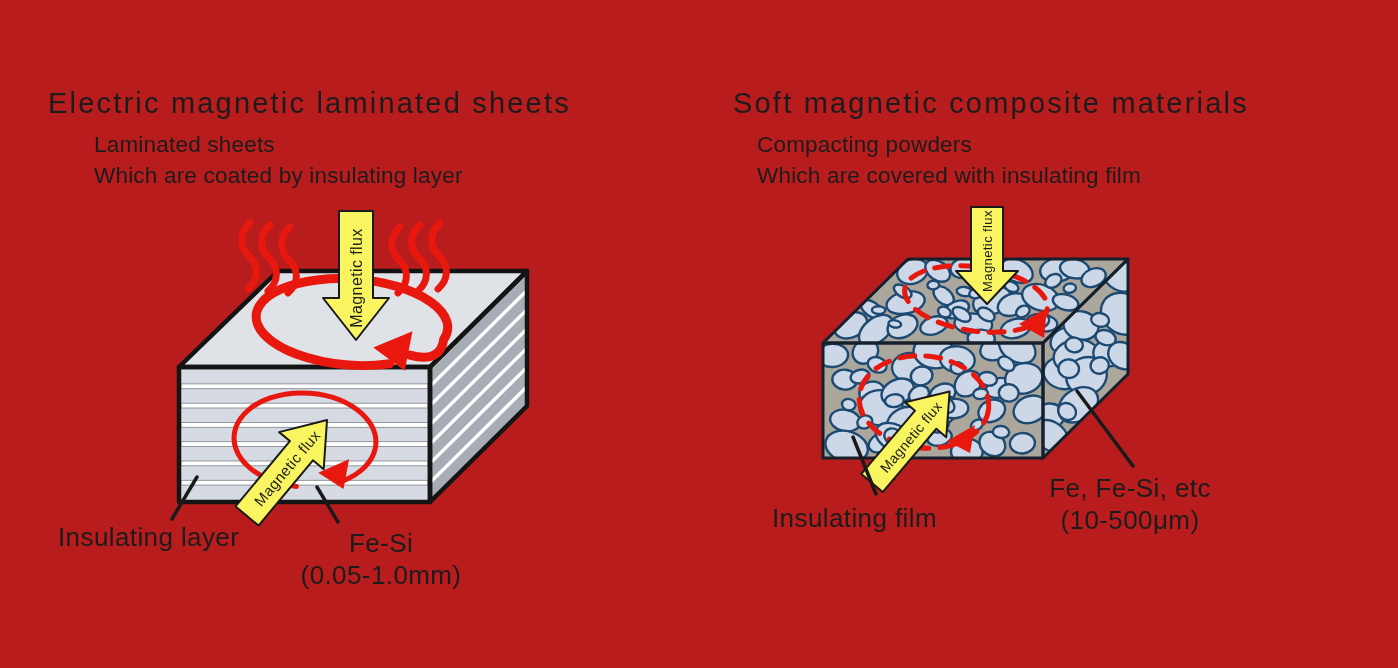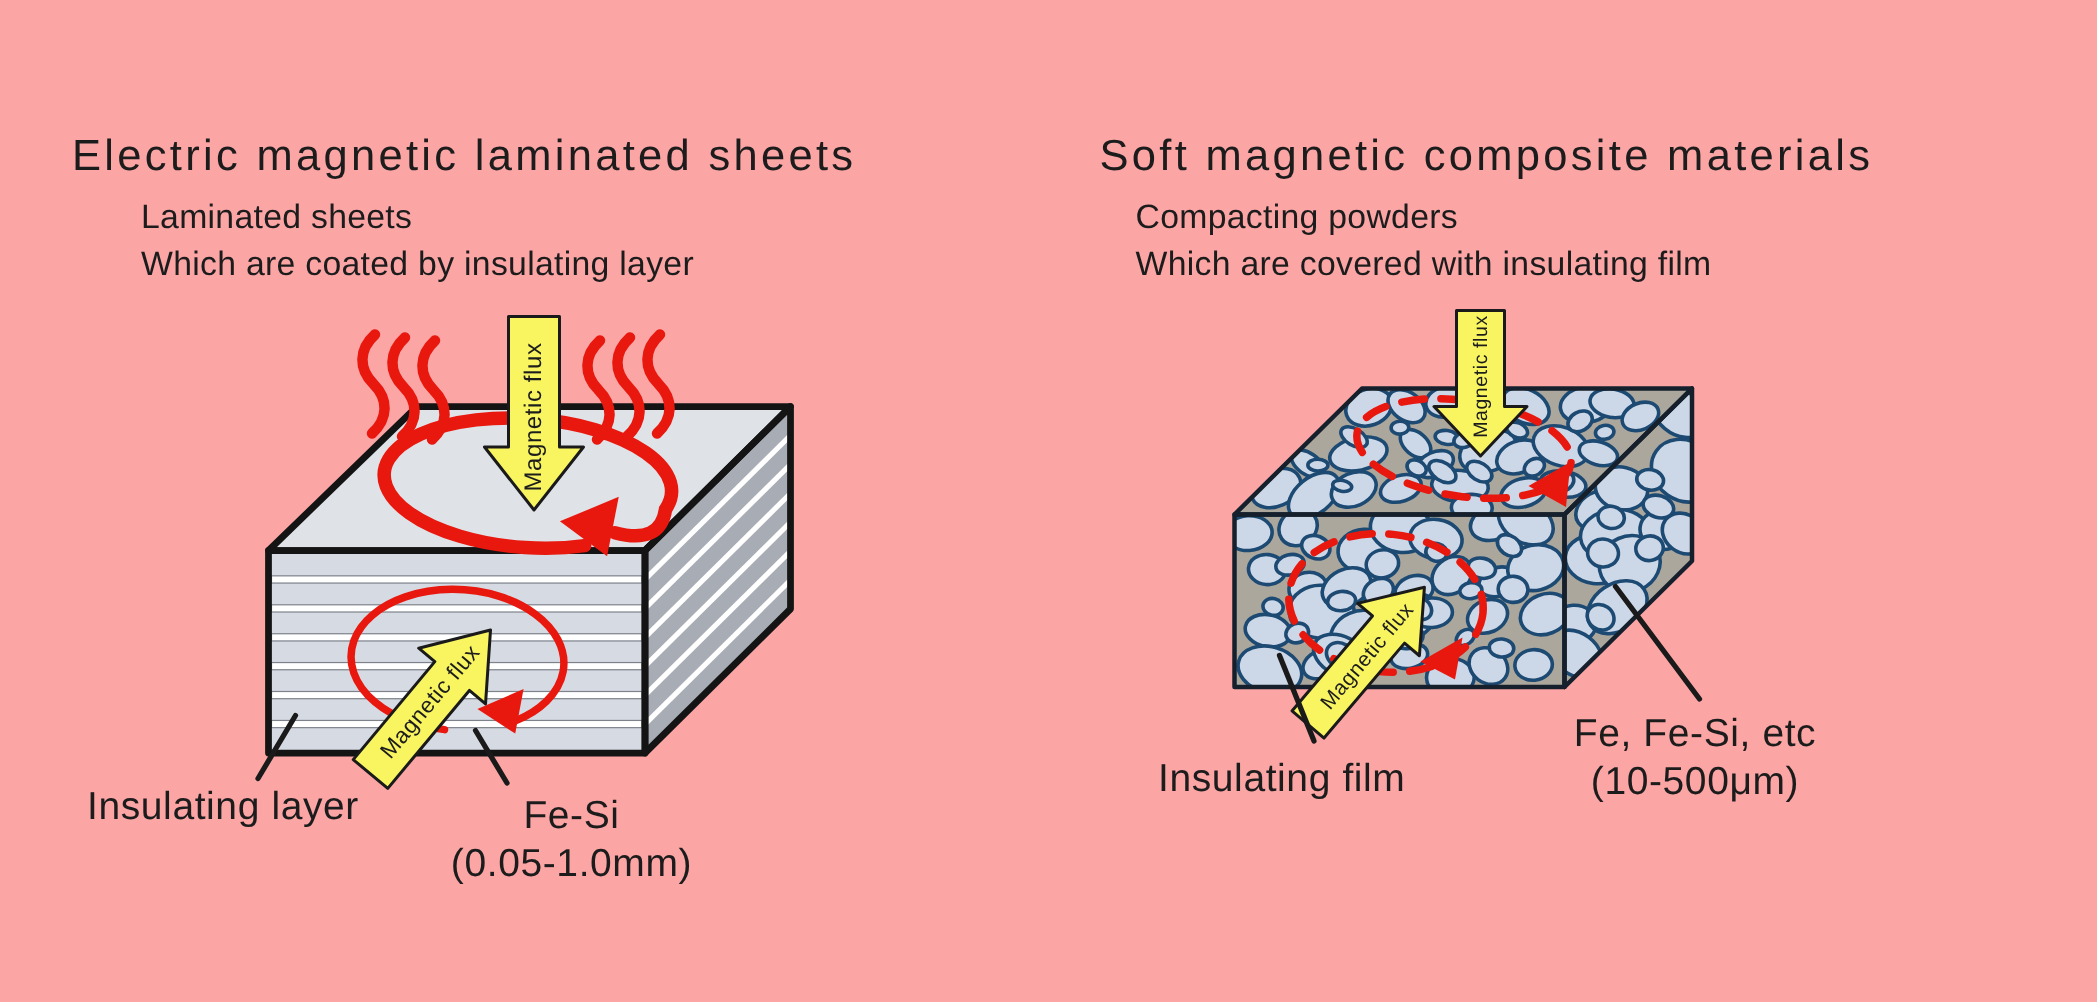--- a/index.html
+++ b/index.html
@@ -1,16 +1,16 @@
 <!DOCTYPE html>
 <html style="--red: #e8180f; --yellow: #f8f561; --ink: #1c1c1c; --navy: #1d4a72; --particle_fill: #ccd7e7; --gap_tan: #aca79d; --steel_top: #dfe2e7; --steel_front: #d6dae2; --steel_side: #a7acb5;"><head>
 <meta charset="utf-8">
 <style>
   html,body{margin:0;padding:0;background:#ffffff;}
-  .stage{position:relative;width:1398px;height:668px;background:#fca5a5;overflow:hidden;
+  .stage{position:relative;width:1398px;height:668px;background:#b91c1c;overflow:hidden;
          font-family:"Liberation Sans",sans-serif;}
   svg{display:block}
   svg text{font-family:"Liberation Sans",sans-serif;fill:var(--ink);}
   .title{font-size:29px;letter-spacing:2.2px;}
   .sub{font-size:22.5px;letter-spacing:0.2px;}
   .lbl{font-size:26px;letter-spacing:0.4px;}
   .flux-text{letter-spacing:0.4px;}
   .yellow{fill:var(--yellow);stroke:#1a1a1a;stroke-width:2;stroke-linejoin:round;}
   .red-stroke{stroke:var(--red);fill:none;}
   .red-fill{fill:var(--red);stroke:none;}

